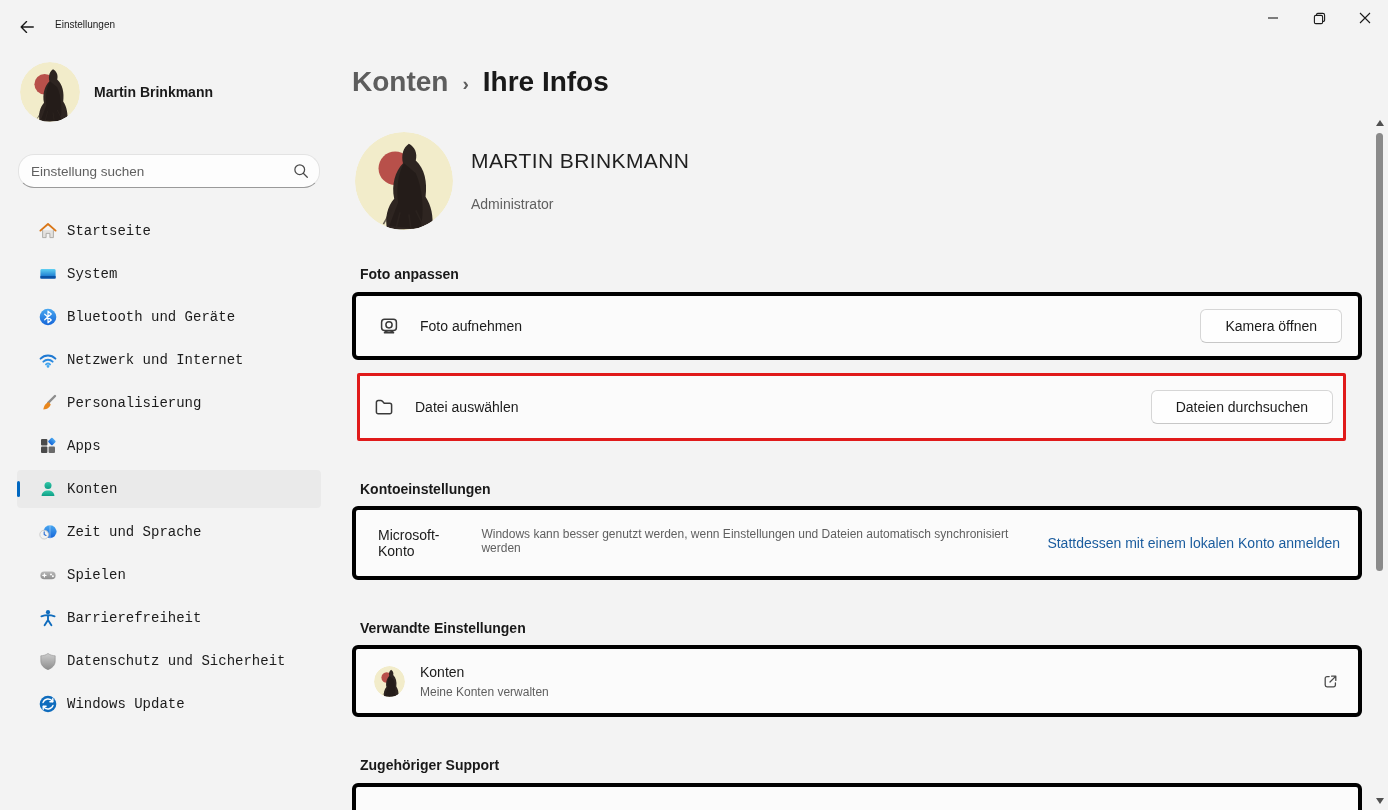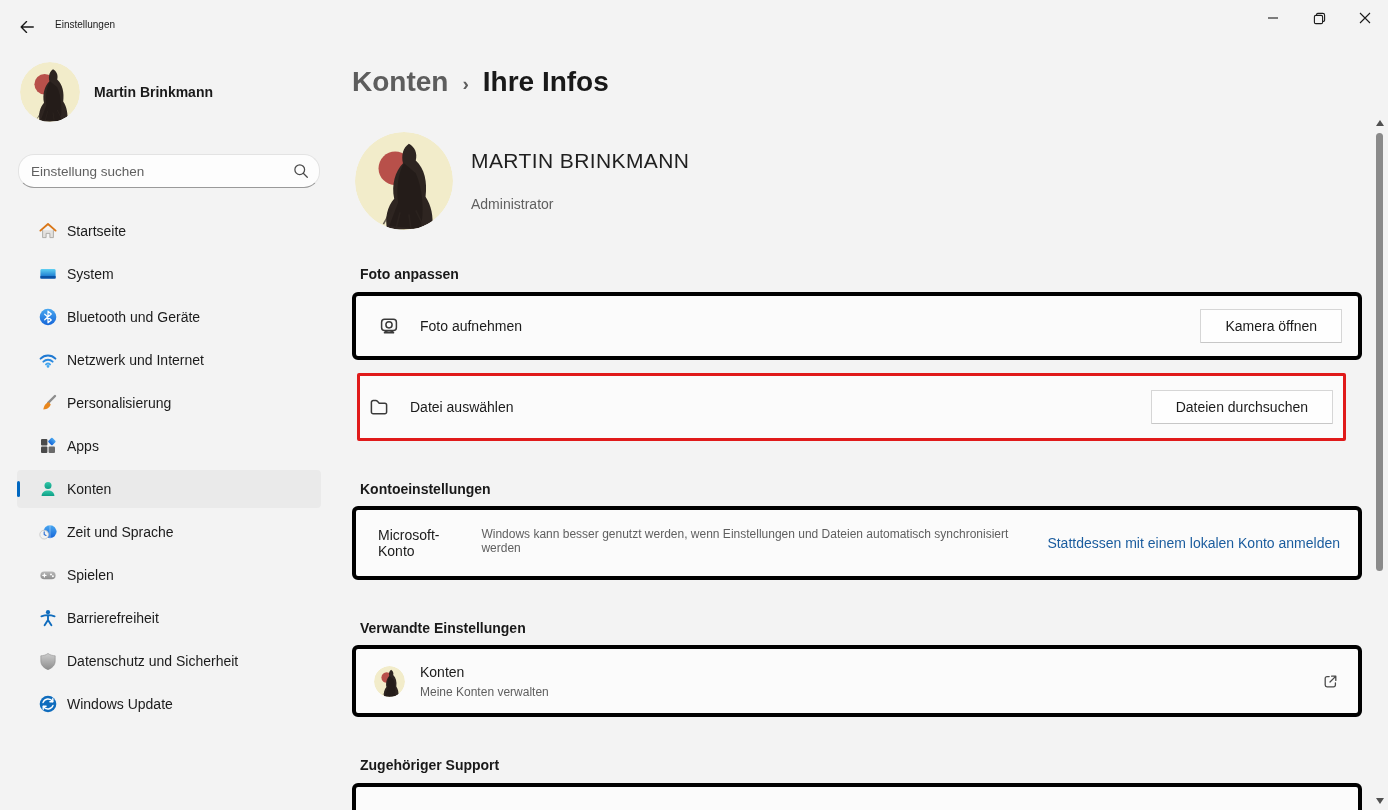--- a/index.html
+++ b/index.html
@@ -29,21 +29,21 @@
     width:100%;box-sizing:border-box;height:34px;border-radius:16px;
     border:1px solid #e3e3e3;border-bottom:1px solid #9a9a9a;
     background:#fdfdfd;padding:0 36px 0 12px;font-size:13.5px;color:#0c4a6e;
     font-family:"Liberation Sans", sans-serif;outline:none;
   }
   .search-input::placeholder{color:#5f5f5f;}
   .search-icon{position:absolute;right:10px;top:8px;width:18px;height:18px;}
   .nav{margin:24px 17px 0 17px;}
   .nav-item{
     position:relative;height:38px;margin-bottom:5px;border-radius:4px;
-    display:flex;align-items:center;padding-left:21px;gap:9px;cursor:pointer;
+    display:flex;align-items:center;padding-left:21px;gap:9px;cursor:pointer;font-family:Liberation Mono, monospace;
   }
   .nav-item.selected{background:#eaeaea;}
   .nav-item.selected::before{
     content:"";position:absolute;left:0;top:11px;width:3px;height:16px;border-radius:2px;background:#0067c0;
   }
   .nav-icon{width:20px;height:20px;flex:0 0 auto;display:flex;}
   .nav-icon svg{width:20px;height:20px;}
   .nav-label{font-size:14px;color:#1b1b1b;white-space:nowrap;}
 
   
@@ -61,27 +61,27 @@
 
   .section-heading{margin:40px 0 9px 0;font-size:14px;font-weight:700;color:#191919;padding-left:8px;}
   .section-heading.first{margin-top:36px;margin-bottom:10px;}
 
   .card{background:#fbfbfb;border:4px solid #000000;border-radius:6px;box-sizing:border-box;}
   .setting-row{height:68px;display:flex;align-items:center;padding:0 16px 0 22px;gap:20px;margin-top:10px;}
   .row-icon{width:22px;height:22px;display:flex;flex:0 0 auto;}
   .row-icon svg{width:22px;height:22px;}
   .row-label{font-size:14px;color:#1b1b1b;flex:1;}
   .btn{
-    background:#fefefe;border:1px solid #d6d6d6;border-bottom-color:#c7c7c7;border-radius:1px;
+    background:#fefefe;border:1px solid #d6d6d6;border-bottom-color:#c7c7c7;border-radius:6px;
     padding:8px 24px;font-size:14px;color:#1b1b1b;font-family:"Liberation Sans", sans-serif;cursor:pointer;white-space:nowrap;
   }
 
   .highlight-box{
     margin:13px 16px 0 5px;border:3px solid #e01a1a;box-sizing:border-box;height:68px;
-    background:#fbfbfb;display:flex;align-items:center;padding:0 10px 0 8px;gap:20px;border-radius:2px;
+    background:#fbfbfb;display:flex;align-items:center;padding:0 10px 0 13px;gap:20px;border-radius:2px;
   }
 
   .account-card{height:74px;display:flex;align-items:center;justify-content:space-between;padding:0 18px 0 22px;margin-top:9px;}
   .acct-text{display:flex;flex-direction:row;gap:6px;}
   .card-title{font-size:14px;color:#1b1b1b;}
   .card-sub{font-size:12px;color:#5f5f5f;}
   .link{font-size:14px;color:#1a5c9e;cursor:pointer;white-space:nowrap;}
 
   .related-card{height:72px;display:flex;align-items:center;padding:0 18px 0 18px;gap:15px;margin-top:9px;cursor:pointer;}
   .avatar-xs{width:31px;height:31px;border-radius:50%;overflow:hidden;flex:0 0 auto;}

